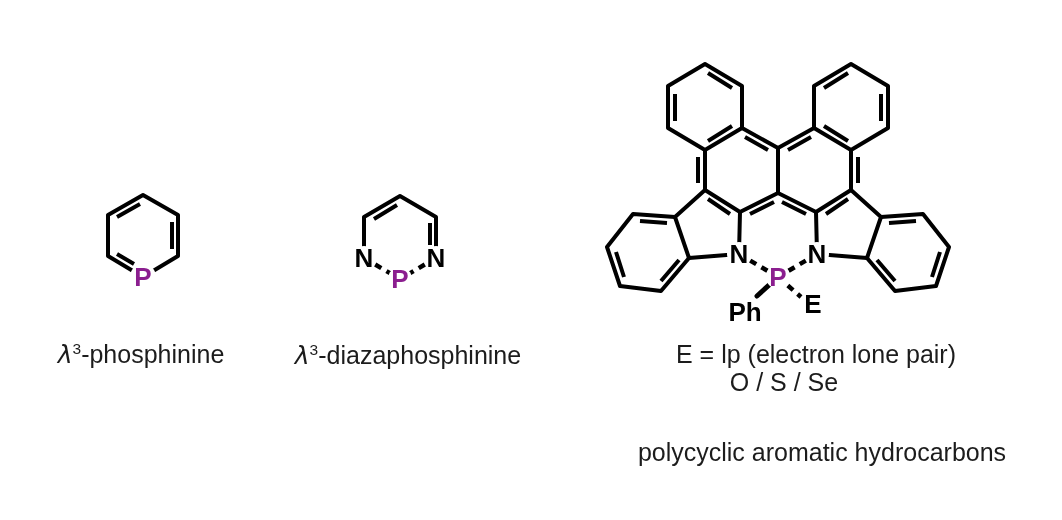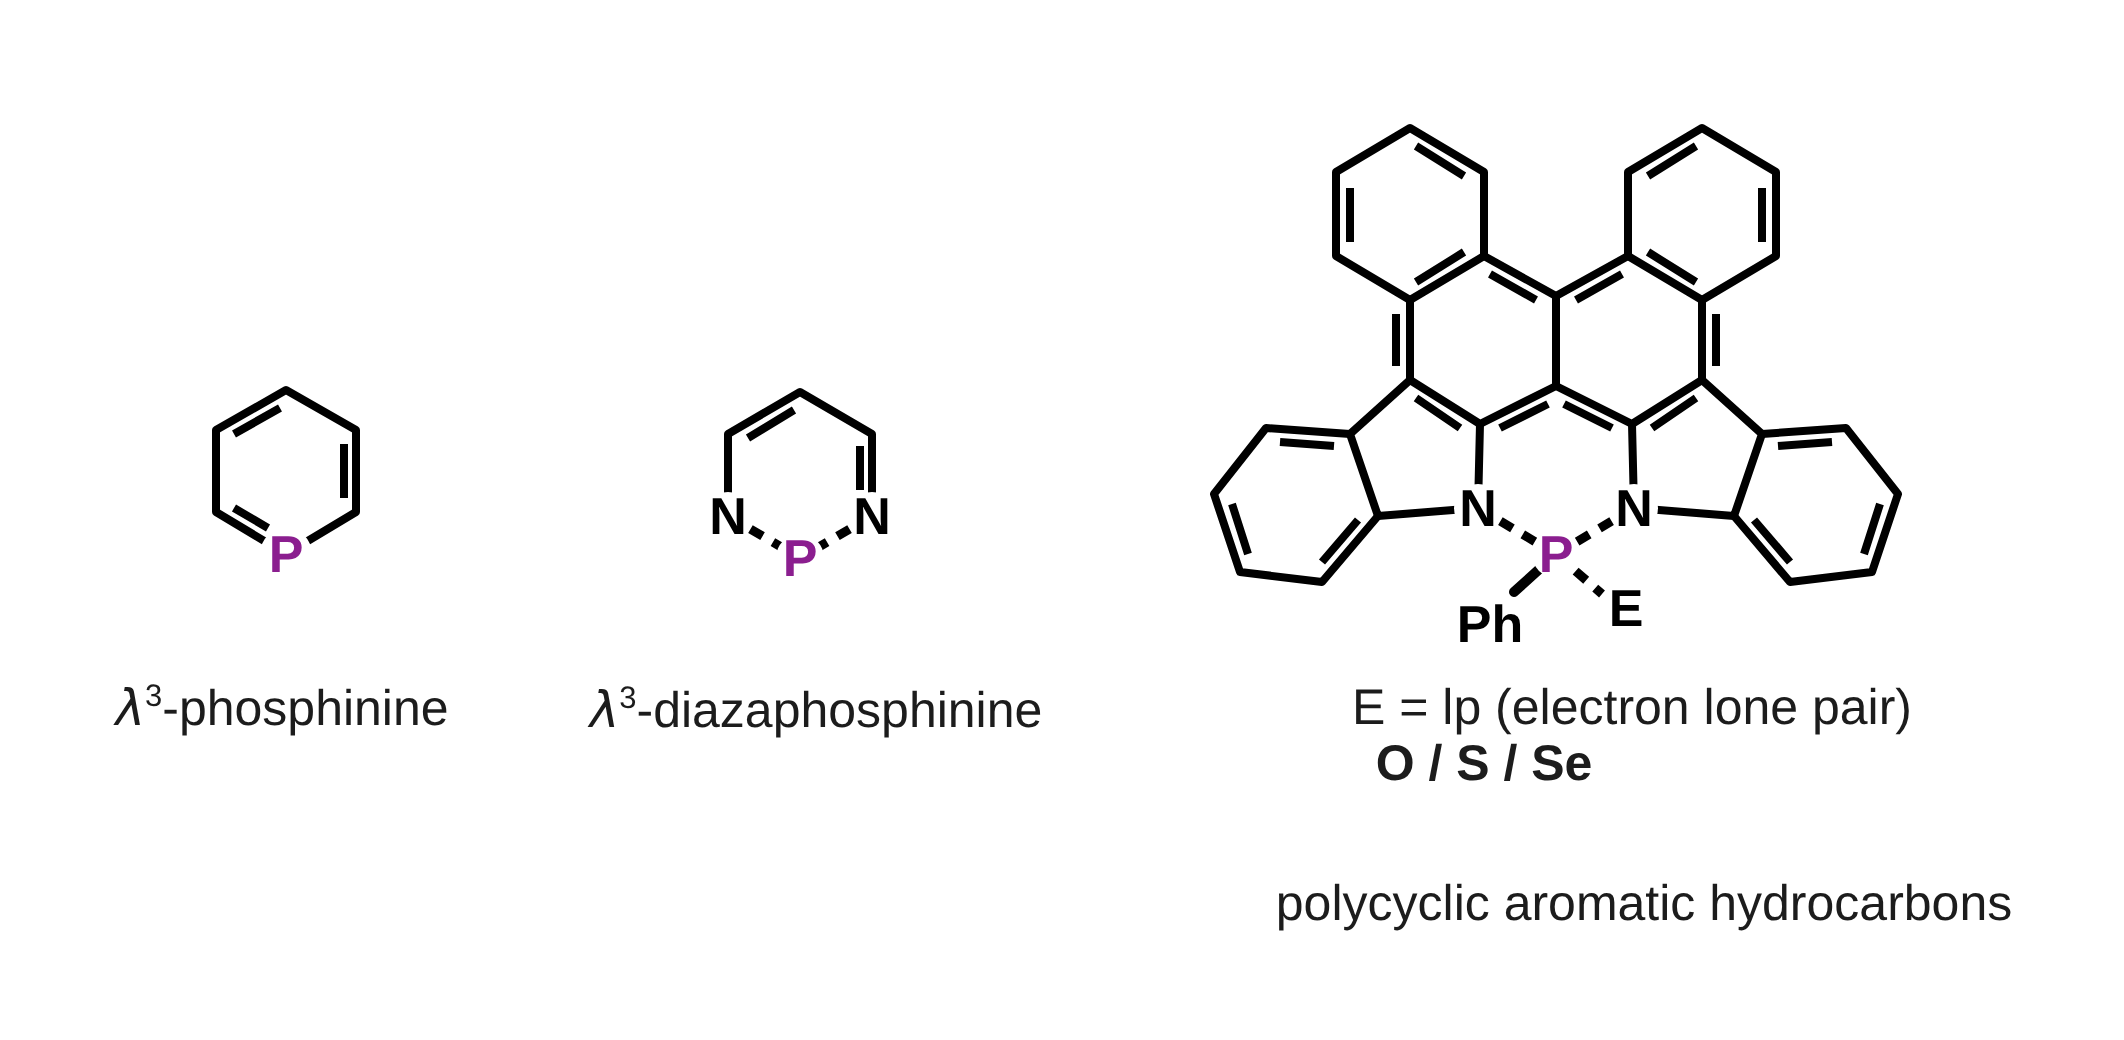--- a/index.html
+++ b/index.html
@@ -97,21 +97,21 @@
   </div>
 
   <div class="cap" style="left:408px;top:341px;">
     <span class="lam">λ</span><sup>3</sup><span>-diazaphosphinine</span>
   </div>
 
   <div class="cap" style="left:784px;top:341px;margin-left:32px;">
     <span>E = lp (electron lone pair)</span>
   </div>
 
-  <div class="cap" style="left:742px;top:369px;font-weight:bold;">
+  <div class="cap" style="left:784px;top:369px;">
     <span>O / S / Se</span>
   </div>
 
 
   <div class="cap" style="left:795px;top:439px;margin-left:27px;">
     <span>polycyclic aromatic hydrocarbons</span>
   </div>
 
 </div>
 

